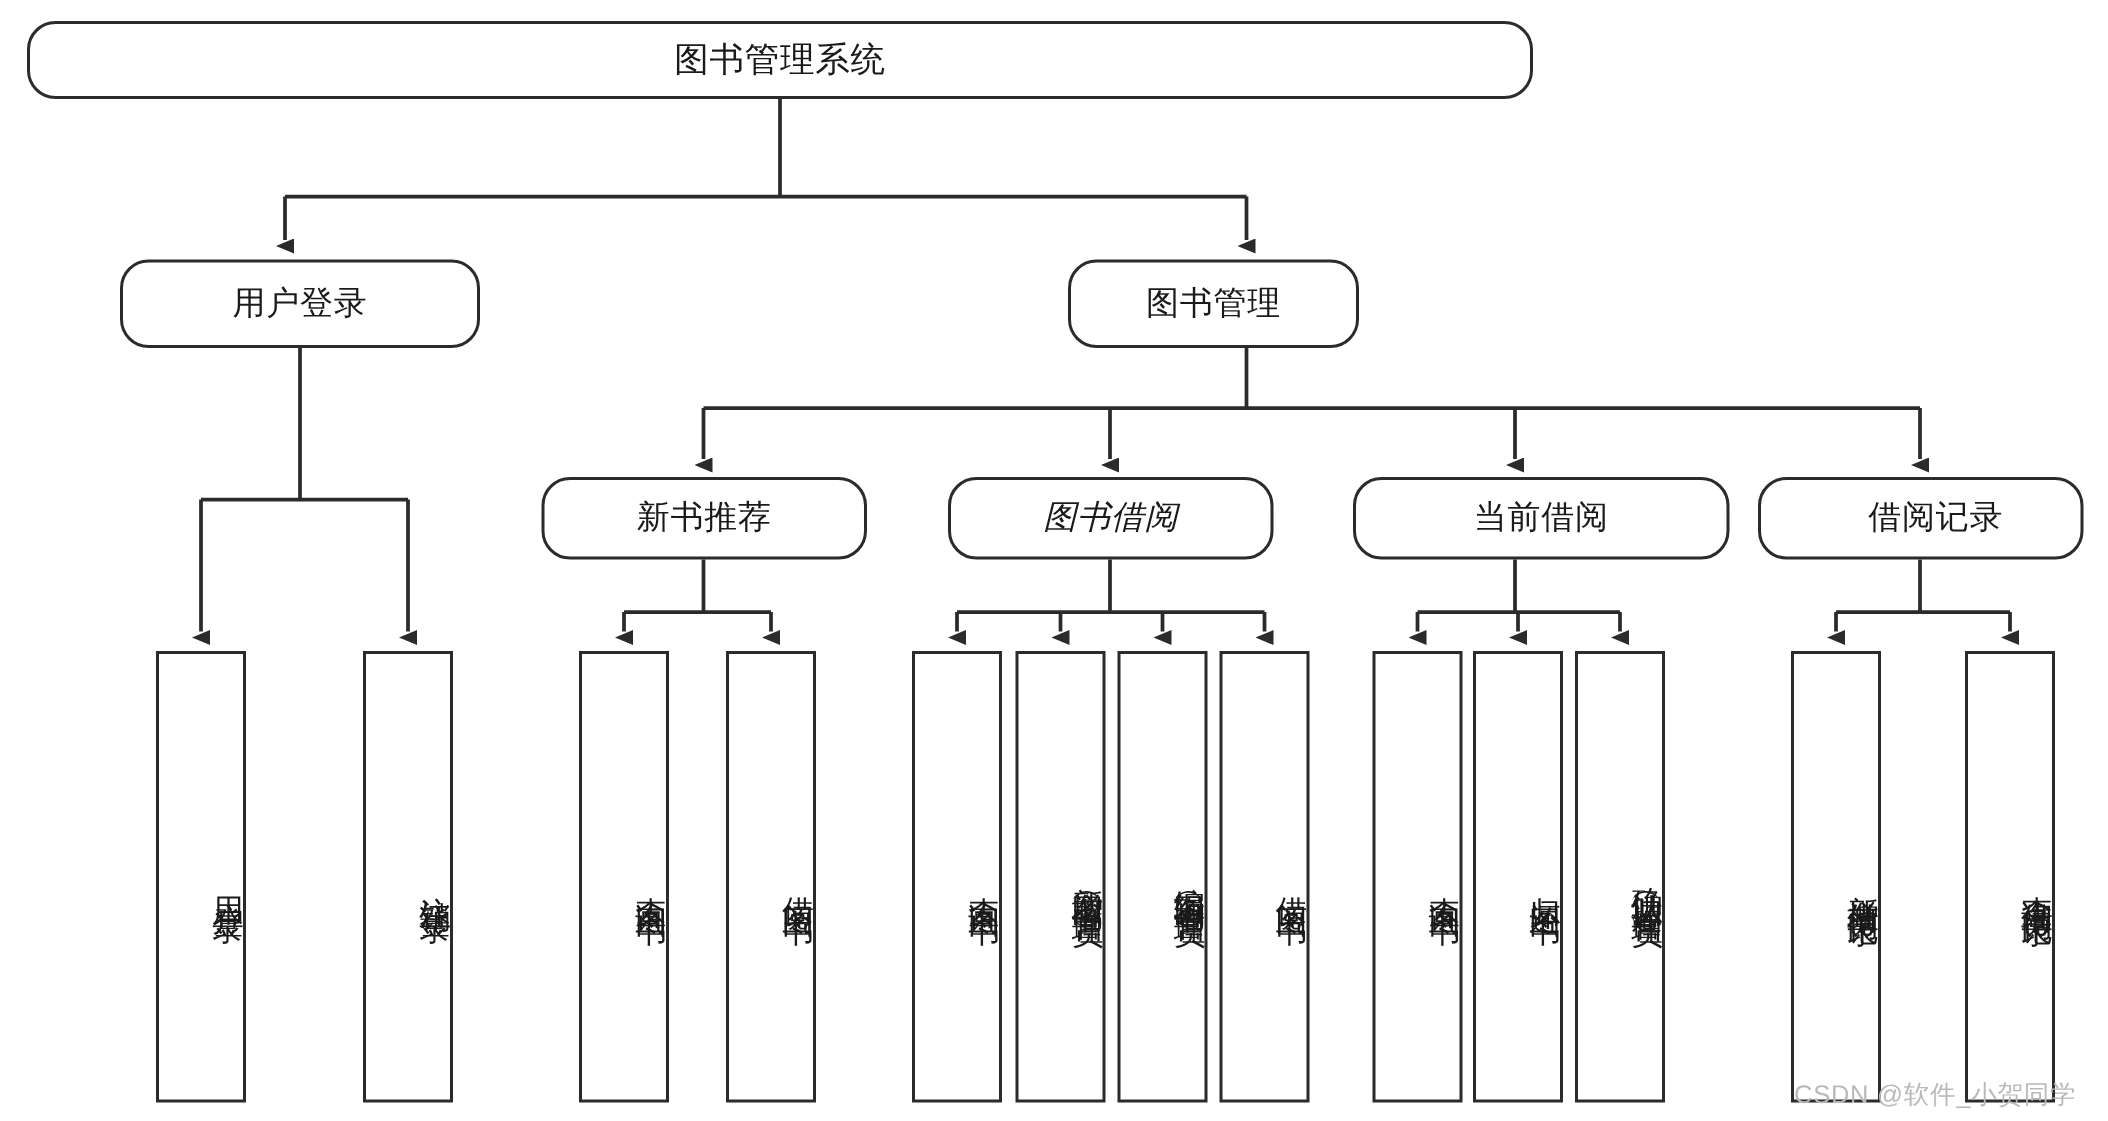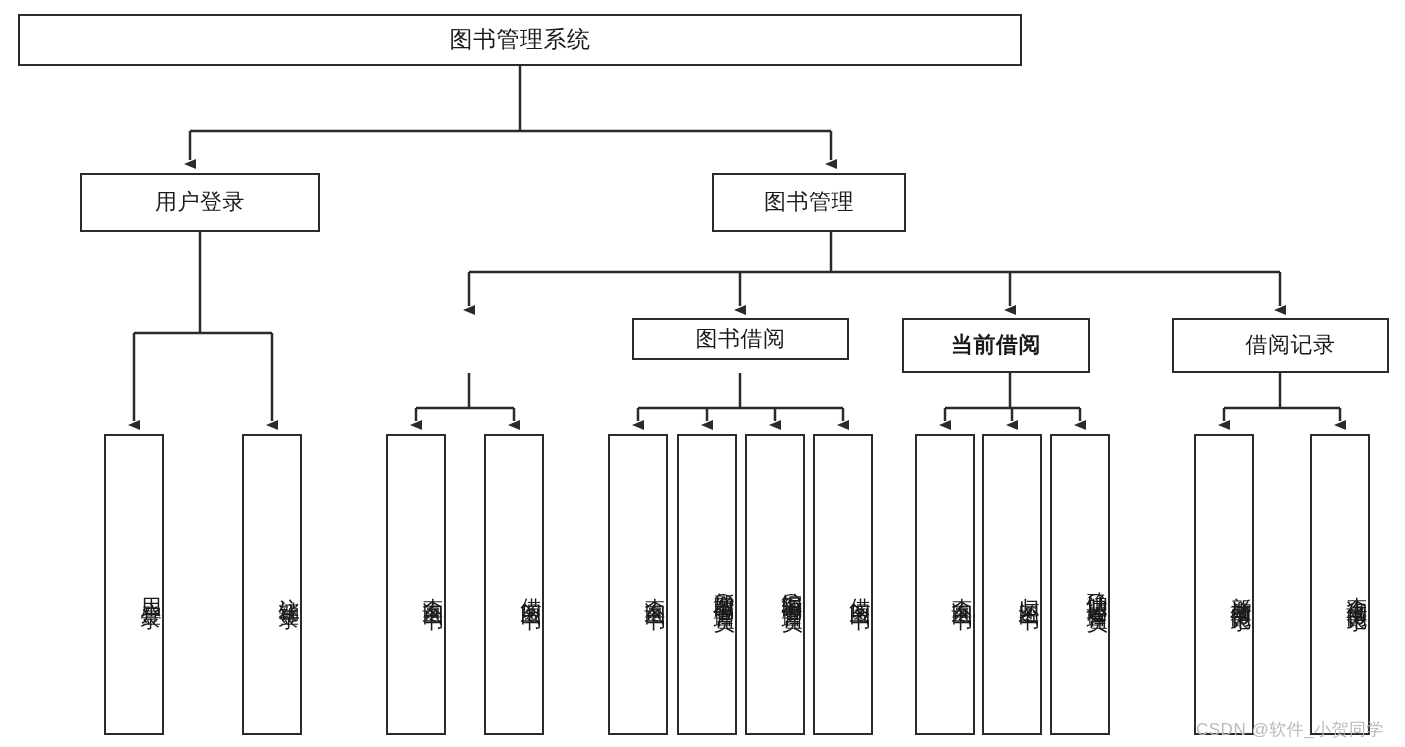--- a/index.html
+++ b/index.html
@@ -32,20 +32,21 @@
     background: #ffffff;
     display: flex;
     align-items: center;
     justify-content: center;
     color: #1a1a1a;
   }
   .node.horiz {
     font-size: 22px;
     letter-spacing: 0.5px;
     line-height: 1.1;
+    border-radius: 19px;
   }
   .node.root {
     font-size: 23px;
   }
   .node.vert {
     writing-mode: vertical-rl;
     text-orientation: upright;
     font-size: 21px;
     letter-spacing: 4px;
     line-height: 1.0;
@@ -141,24 +142,27 @@
     <span class="node-label">图书管理系统</span>
   </div>
 
   <div class="node horiz" style="left: 80px; top: 173px; width: 240px; height: 59px;">
     <span class="node-label">用户登录</span>
   </div>
   <div class="node horiz" style="left: 712px; top: 173px; width: 194px; height: 59px;">
     <span class="node-label">图书管理</span>
   </div>
 
-  <div class="node horiz" style="left: 632px; top: 318px; width: 217px; height: 42px;">
+  <div class="node horiz" style="left: 361px; top: 318px; width: 217px; height: 55px;">
+    <span class="node-label">新书推荐</span>
+  </div>
+  <div class="node horiz" style="left: 632px; top: 318px; width: 217px; height: 55px; font-style: italic;">
     <span class="node-label">图书借阅</span>
   </div>
-  <div class="node horiz" style="left: 902px; top: 318px; width: 188px; height: 55px; font-weight: bold;">
+  <div class="node horiz" style="left: 902px; top: 318px; width: 251px; height: 55px;">
     <span class="node-label">当前借阅</span>
   </div>
   <div class="node horiz" style="left: 1172px; top: 318px; width: 217px; height: 55px; padding-left: 20px;">
     <span class="node-label">借阅记录</span>
   </div>
 
   <div class="node vert" style="left: 104px; top: 434px; width: 60px; height: 301px;">
     <span class="node-label">用户登录</span>
   </div>
   <div class="node vert" style="left: 242px; top: 434px; width: 60px; height: 301px;">

